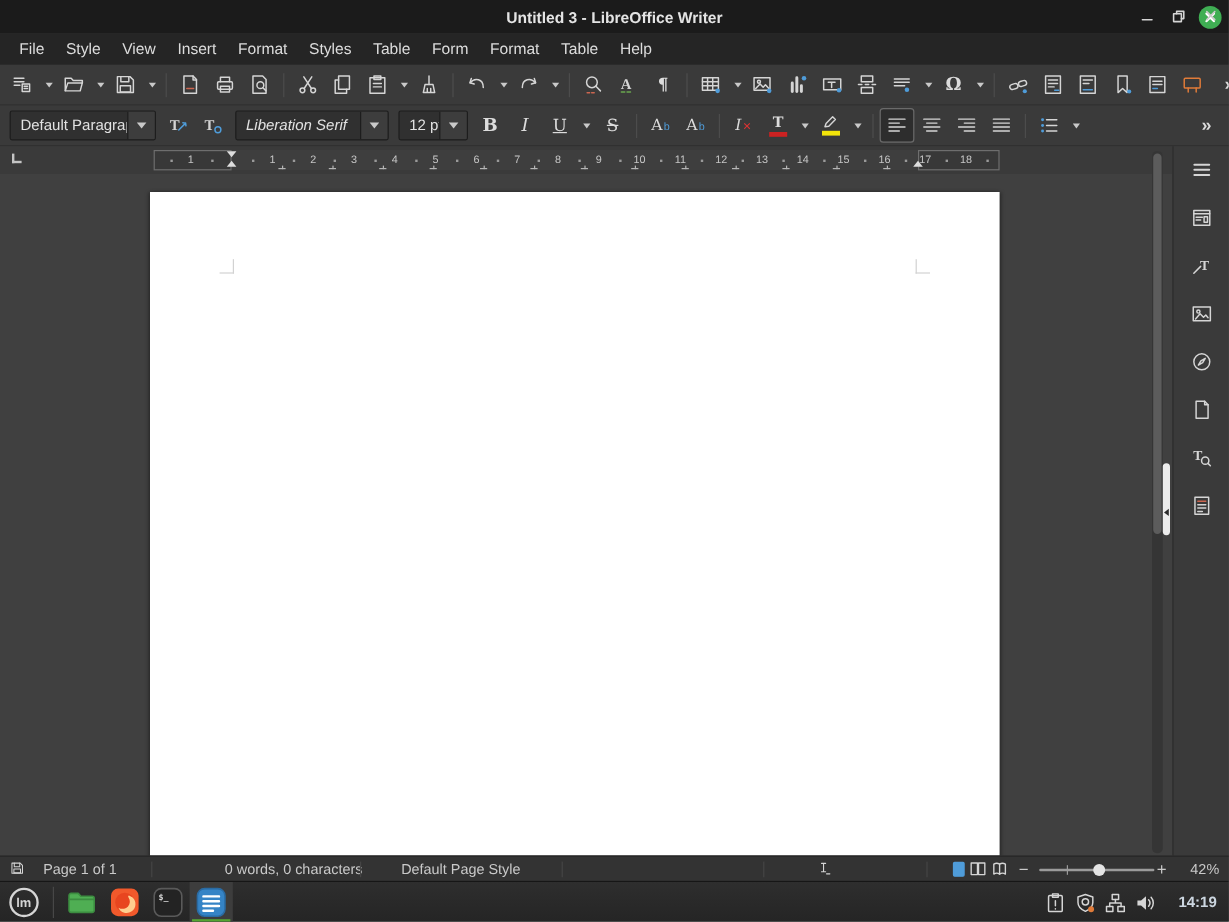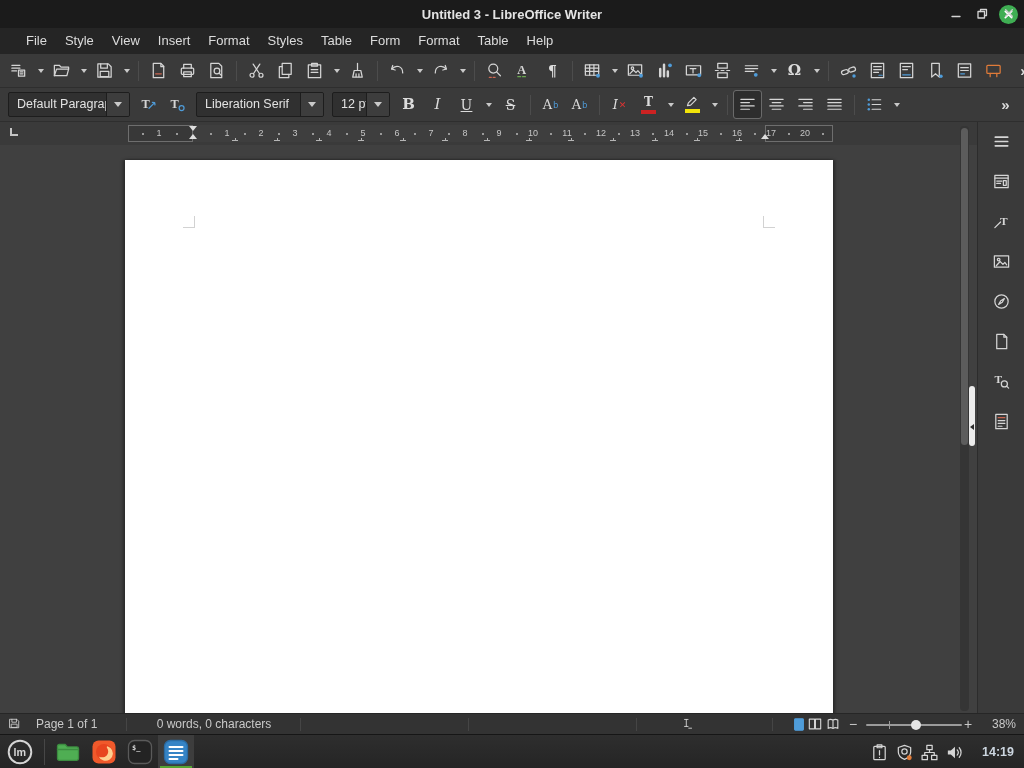--- a/index.html
+++ b/index.html
@@ -10,21 +10,21 @@
   #titlebar { position:absolute; left:0; top:0; width:1024px; height:28px; background:#1b1b1b;
               display:flex; align-items:center; justify-content:center; }
   #win-title { font-size:13px; font-weight:bold; color:#e4e4e4; }
   .winctl { position:absolute; right:6px; top:0; height:28px; display:flex; align-items:center; gap:8px; }
   .wbtn { width:18px; height:18px; display:flex; align-items:center; justify-content:center; color:#cfcfcf; }
   #close-btn { width:19px; height:19px; border-radius:50%; background:var(--green,#3fae53);
                display:flex; align-items:center; justify-content:center; }
 
   
   #menubar { position:absolute; left:0; top:28px; width:1024px; height:26px; background:#252525;
-             display:flex; align-items:center; padding-left:17px; }
+             display:flex; align-items:center; padding-left:7px; }
   .menu-item { padding:0 9px; line-height:26px; font-size:13px; color:#dcdcdc; cursor:default; }
   #menubar-close { position:absolute; right:6px; top:4px; width:18px; height:18px;
                    display:flex; align-items:center; justify-content:center; }
 
   
   .toolbar { position:absolute; left:0; width:1024px; height:34px; background:#3a3a3a;
              border-bottom:1px solid #2e2e2e; display:flex; align-items:center; padding:0 5px; gap:2px; }
   #toolbar-main { top:54px; }
   #toolbar-format { top:88px; }
   .tbtn { height:27px; min-width:27px; padding:0 2px; display:flex; align-items:center; justify-content:center;
@@ -461,21 +461,21 @@
       </span>
     </span>
     <span class="tbtn">
       <span style="display: flex; align-items: center;">
         <svg class="ic" style="width:19px;height:19px" viewBox="0 0 20 20">
           <text x="2.5" y="14" class="svgtxt" font-size="13">T</text>
           <circle cx="14.3" cy="13.8" r="2.6" class="accst"></circle>
         </svg>
       </span>
     </span>
-    <div class="combo" style="width: 128px;">
+    <div class="combo" style="width: 128px; font-style: italic;">
       <span class="cval">Liberation Serif</span>
       <span class="cdd">
         <span class="dda"></span>
       </span>
     </div>
     <div class="combo" style="width: 58px;">
       <span class="cval">12 pt</span>
       <span class="cdd">
         <span class="dda"></span>
       </span>
@@ -614,21 +614,21 @@
       <span class="rnum" style="left: 337px;">8</span>
       <span class="rnum" style="left: 371px;">9</span>
       <span class="rnum" style="left: 405px;">10</span>
       <span class="rnum" style="left: 439px;">11</span>
       <span class="rnum" style="left: 473px;">12</span>
       <span class="rnum" style="left: 507px;">13</span>
       <span class="rnum" style="left: 541px;">14</span>
       <span class="rnum" style="left: 575px;">15</span>
       <span class="rnum" style="left: 609px;">16</span>
       <span class="rnum" style="left: 643px;">17</span>
-      <span class="rnum" style="left: 677px;">20</span>
+      <span class="rnum" style="left: 677px;">18</span>
       <span class="rtick" style="left: 14px;"></span>
       <span class="rtick" style="left: 48px;"></span>
       <span class="rtick" style="left: 82px;"></span>
       <span class="rtick" style="left: 116px;"></span>
       <span class="rtick" style="left: 150px;"></span>
       <span class="rtick" style="left: 184px;"></span>
       <span class="rtick" style="left: 218px;"></span>
       <span class="rtick" style="left: 252px;"></span>
       <span class="rtick" style="left: 286px;"></span>
       <span class="rtick" style="left: 320px;"></span>
@@ -744,22 +744,23 @@
   </div>
 
 <div id="statusbar">
   <span class="seg sic" style="left:8px;top:3px"><span><svg class="ic" style="width:13px;height:13px" viewBox="0 0 20 20">
           <path d="M3 3.5h10.5l3 3v10H3z"></path>
           <path d="M6 3.5V8h7V3.5"></path>
           <rect x="5.5" y="11" width="8.5" height="5"></rect>
         </svg></span></span>
   <span class="seg" style="left:36px">Page 1 of 1</span>
   <span class="ssep" style="left:126px"></span>
-  <span class="seg" style="left:126px;width:176px;text-align:center">0 words, 0 characters</span>
+  <span class="seg" style="left:126px;width:176px;text-align:right">0 words, 0 characters</span>
   <span class="ssep" style="left:300px"></span>
+  <span class="seg" style="left:300px;width:168px;text-align:center">Default Page Style</span>
   <span class="ssep" style="left:468px"></span>
   <span class="ssep" style="left:636px"></span>
   <span class="seg sic" style="left:680px;top:3px"><span><svg class="ic" style="width:14px;height:14px" viewBox="0 0 20 20">
           <path d="M6.5 3.5h5M9 3.5v10M6.5 13.5h5M12.5 16h4"></path>
         </svg></span></span>
   <span class="ssep" style="left:772px"></span>
   <span class="viewic" style="left:792px"><span><svg class="ic" style="width:14px;height:14px" viewBox="0 0 16 16">
           <rect x="3" y="2" width="10" height="13" rx="1" style="fill:var(--accent);stroke:var(--accent)"></rect>
         </svg></span></span>
   <span class="viewic" style="left:808px"><span><svg class="ic" style="width:14px;height:14px" viewBox="0 0 16 16">
@@ -768,21 +769,21 @@
         </svg></span></span>
   <span class="viewic" style="left:826px"><span><svg class="ic" style="width:14px;height:14px" viewBox="0 0 16 16">
           <path d="M8 3.5C6.5 2.6 4 2.6 2.5 3.5v9.5c1.5-.9 4-.9 5.5 0 1.5-.9 4-.9 5.5 0V3.5C12 2.6 9.5 2.6 8 3.5z"></path>
           <path d="M8 3.5v9.5"></path>
         </svg></span></span>
   <span class="seg" style="left:849px;font-size:14px">−</span>
   <span id="zoom-track"></span>
   <span id="zoom-tick"></span>
   <span id="zoom-thumb"></span>
   <span class="seg" style="left:964px;font-size:14px">+</span>
-  <span class="seg" style="right:8px">38%</span>
+  <span class="seg" style="right:8px">42%</span>
 </div>
 
 <div id="taskbar">
   <span id="mint-btn">
       <span>
         <svg class="ic" style="width:28px;height:28px" viewBox="0 0 26 26">
           <circle cx="13" cy="13" r="10.5" stroke-width="1.8"></circle>
           <text x="7" y="16.8" class="svgtxt" style="font-family:'Liberation Sans',sans-serif" font-size="10">lm</text>
         </svg>
       </span>

